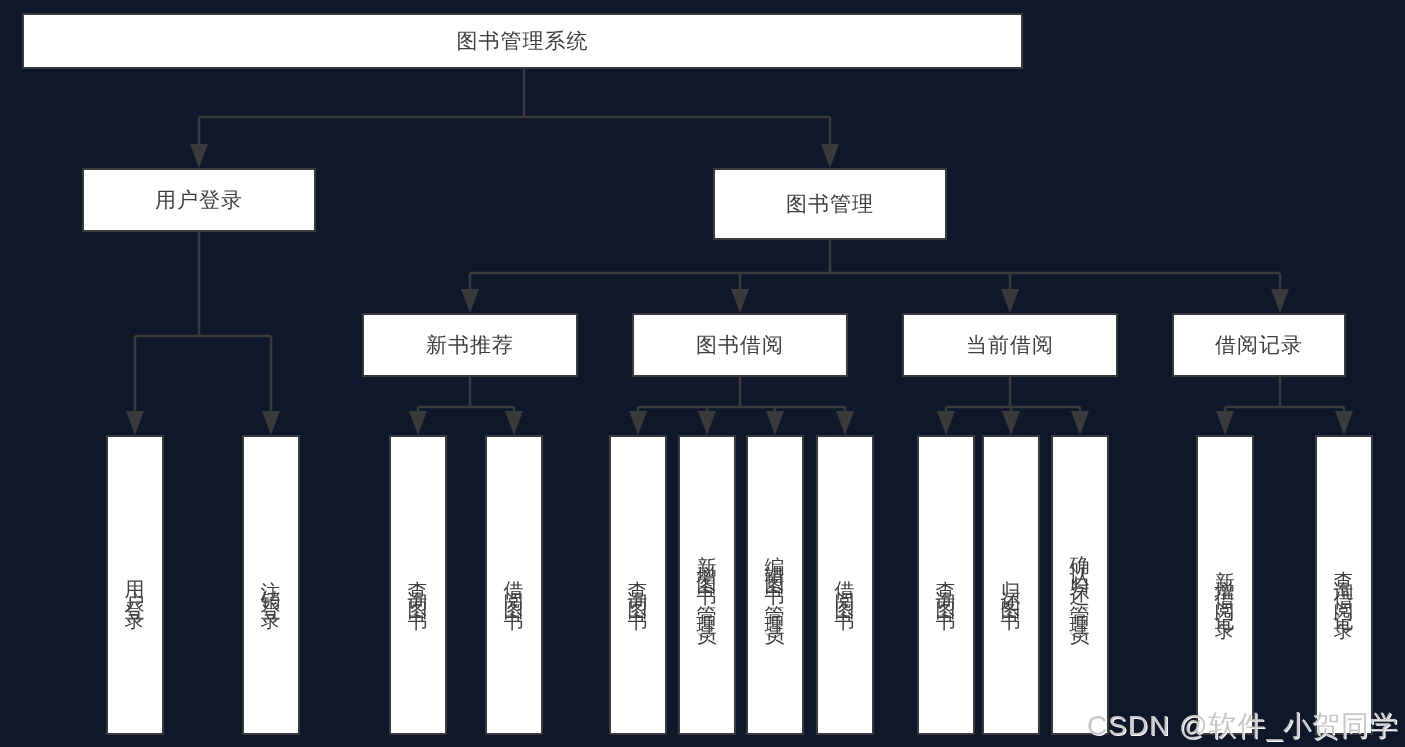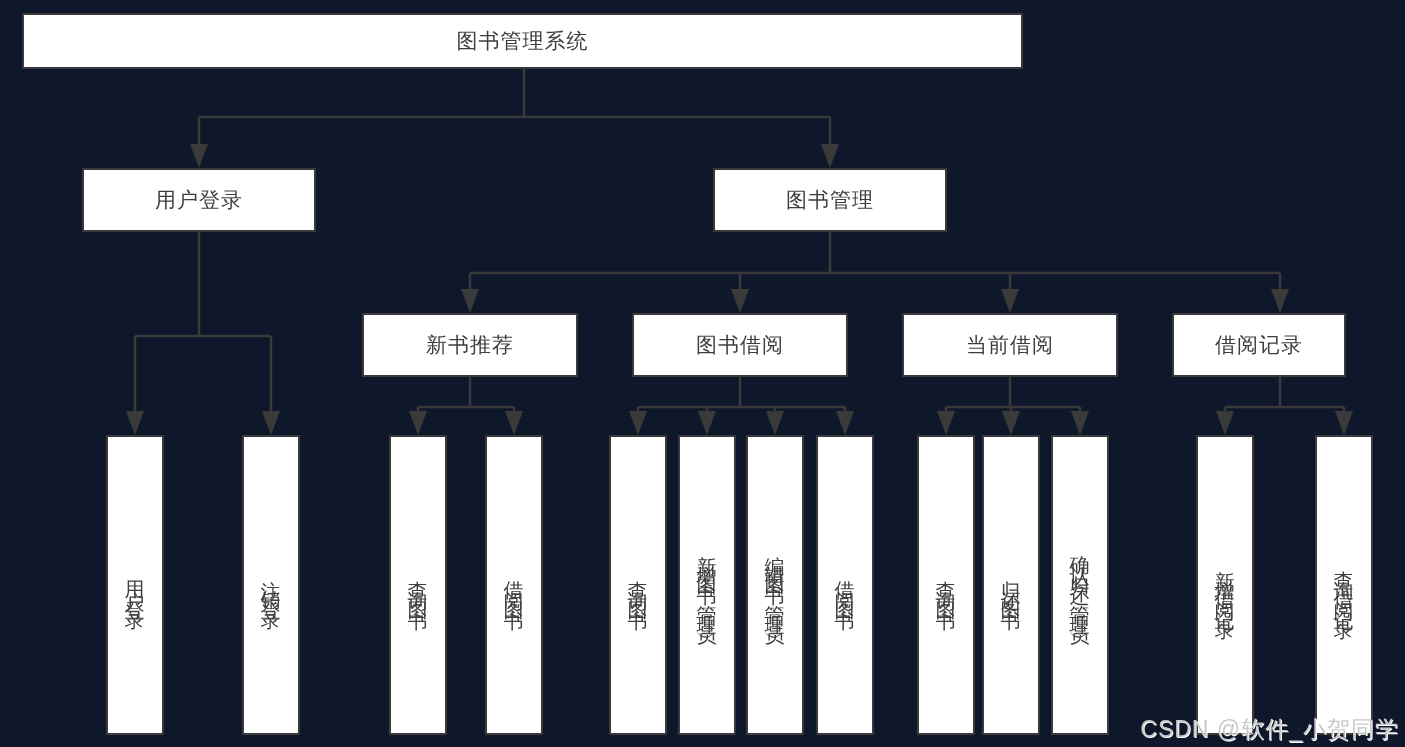--- a/index.html
+++ b/index.html
@@ -36,21 +36,21 @@
     text-orientation: mixed;
     font-size: 20px;
     letter-spacing: 10px;
     line-height: 1;
     white-space: nowrap;
   }
   .watermark {
     position: absolute;
     right: 6px;
     bottom: 2px;
-    font-size: 23px;
+    font-size: 28px;
     color: #c8c8c8;
     text-shadow: 1px 1px 0 #ffffff;
     white-space: nowrap;
     letter-spacing: 1px;
   }
 </style>
 </head>
 <body>
 
 <div class="stage">
@@ -98,21 +98,21 @@
     </g>
   </svg>
 
   <div class="box" style="left:22px; top:13px; width:1001px; height:56px;">
     <span class="hlabel">图书管理系统</span>
   </div>
 
   <div class="box" style="left:82px; top:168px; width:234px; height:64px;">
     <span class="hlabel">用户登录</span>
   </div>
-  <div class="box" style="left:713px; top:168px; width:234px; height:64px;">
+  <div class="box" style="left:713px; top:168px; width:234px; height:72px;">
     <span class="hlabel">图书管理</span>
   </div>
 
   <div class="box" style="left:362px; top:313px; width:216px; height:64px;text-align:right;">
     <span class="hlabel">新书推荐</span>
   </div>
   <div class="box" style="left:632px; top:313px; width:216px; height:64px;justify-content:center;">
     <span class="hlabel">图书借阅</span>
   </div>
   <div class="box" style="left:902px; top:313px; width:216px; height:64px;text-align:right;">

